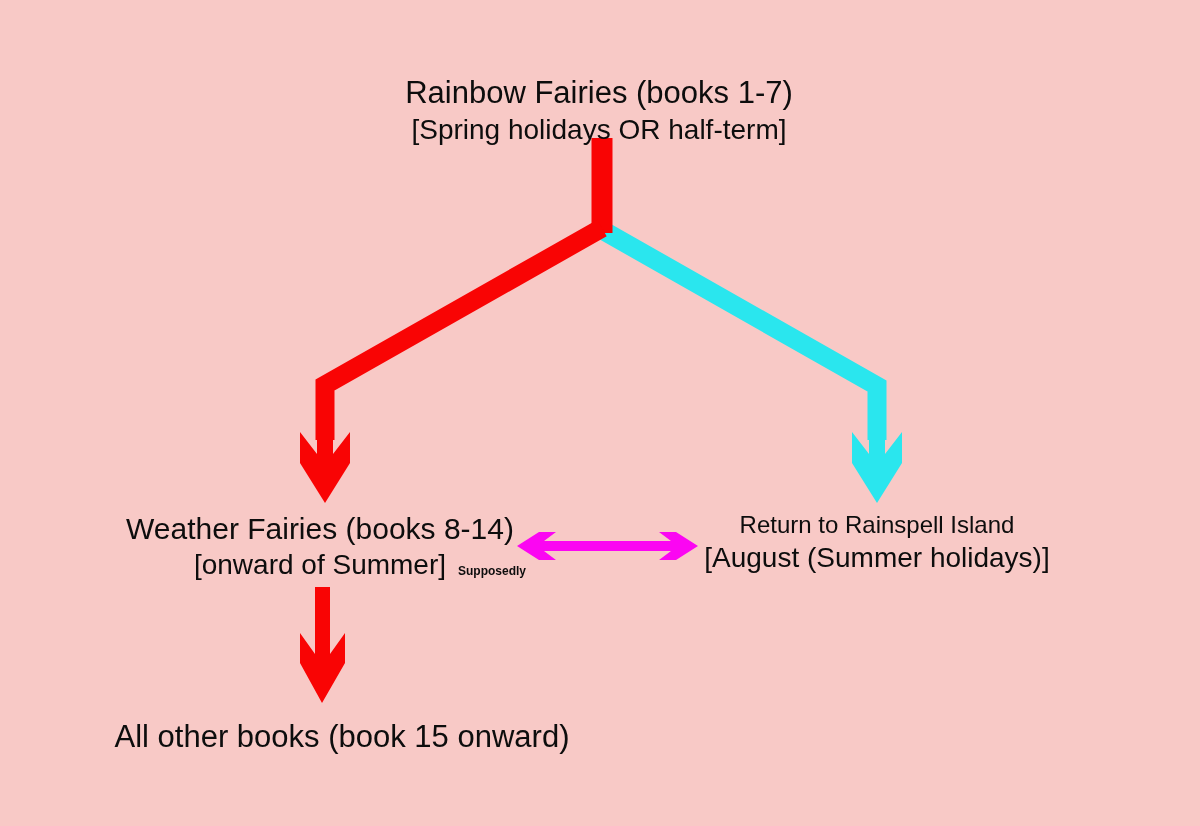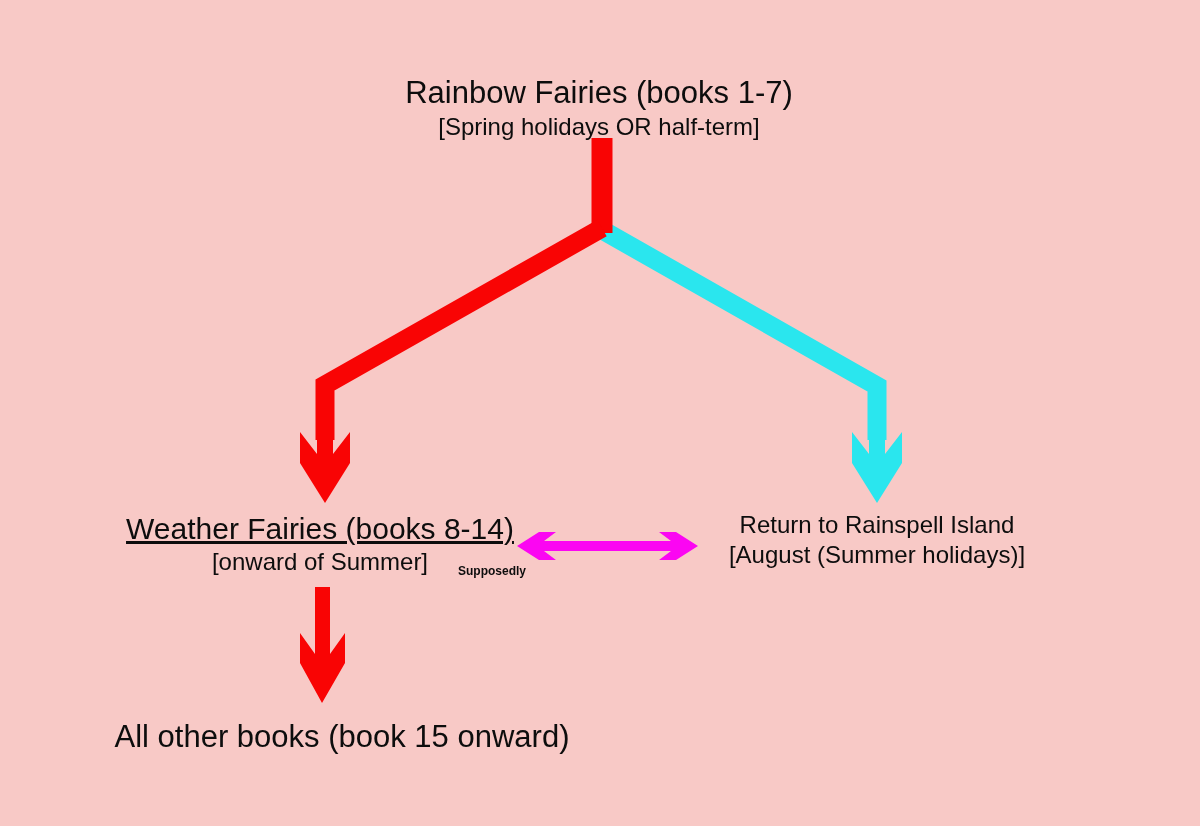--- a/index.html
+++ b/index.html
@@ -24,27 +24,27 @@
     position: absolute;
     text-align: center;
     line-height: 1.12;
   }
   .node .title {
     font-size: 31px;
     letter-spacing: 0px;
     white-space: nowrap;
   }
   .node .subtitle {
-    font-size: 24px;
+    font-size: 28px;
     margin-top: 3px;
     white-space: nowrap;
   }
   .node-rainbow   { left: 249px; top: 76px;  width: 700px; }
   .node-weather   { left: 20px;  top: 512px; width: 600px; }
-  .node-weather .title { font-size: 30px; text-decoration: underline; }
+  .node-weather .title { font-size: 30px; }
   .node-return    { left: 577px; top: 512px; width: 600px; }
   .node-return .title  { font-size: 24px; }
   .node-allother  { left: 42px;  top: 720px; width: 600px; }
   .coexist-label {
     position: absolute;
     left: 458px; top: 561px; width: 300px;
     text-align: left;
     font-size: 12px;
     font-weight: bold;
     line-height: 21px;

